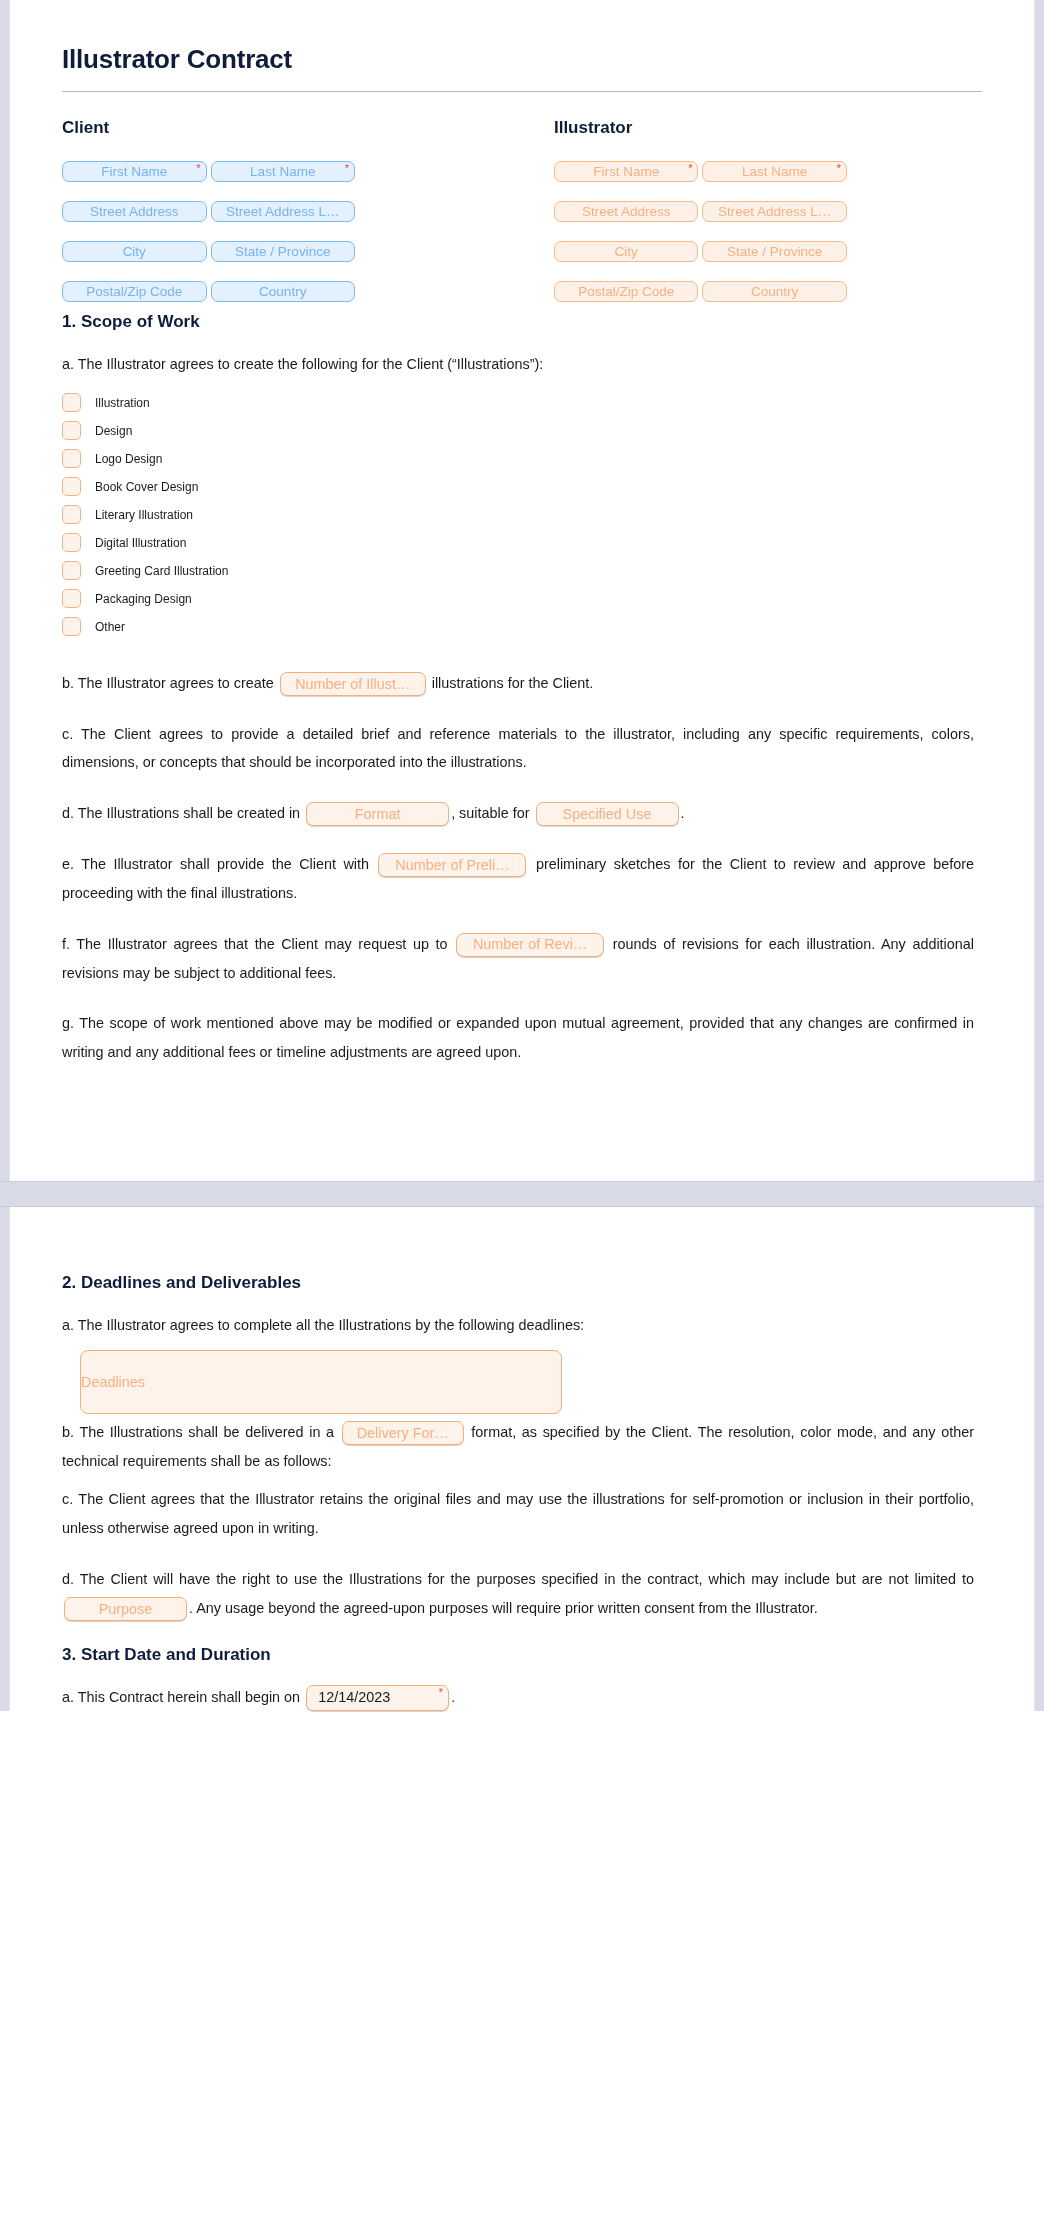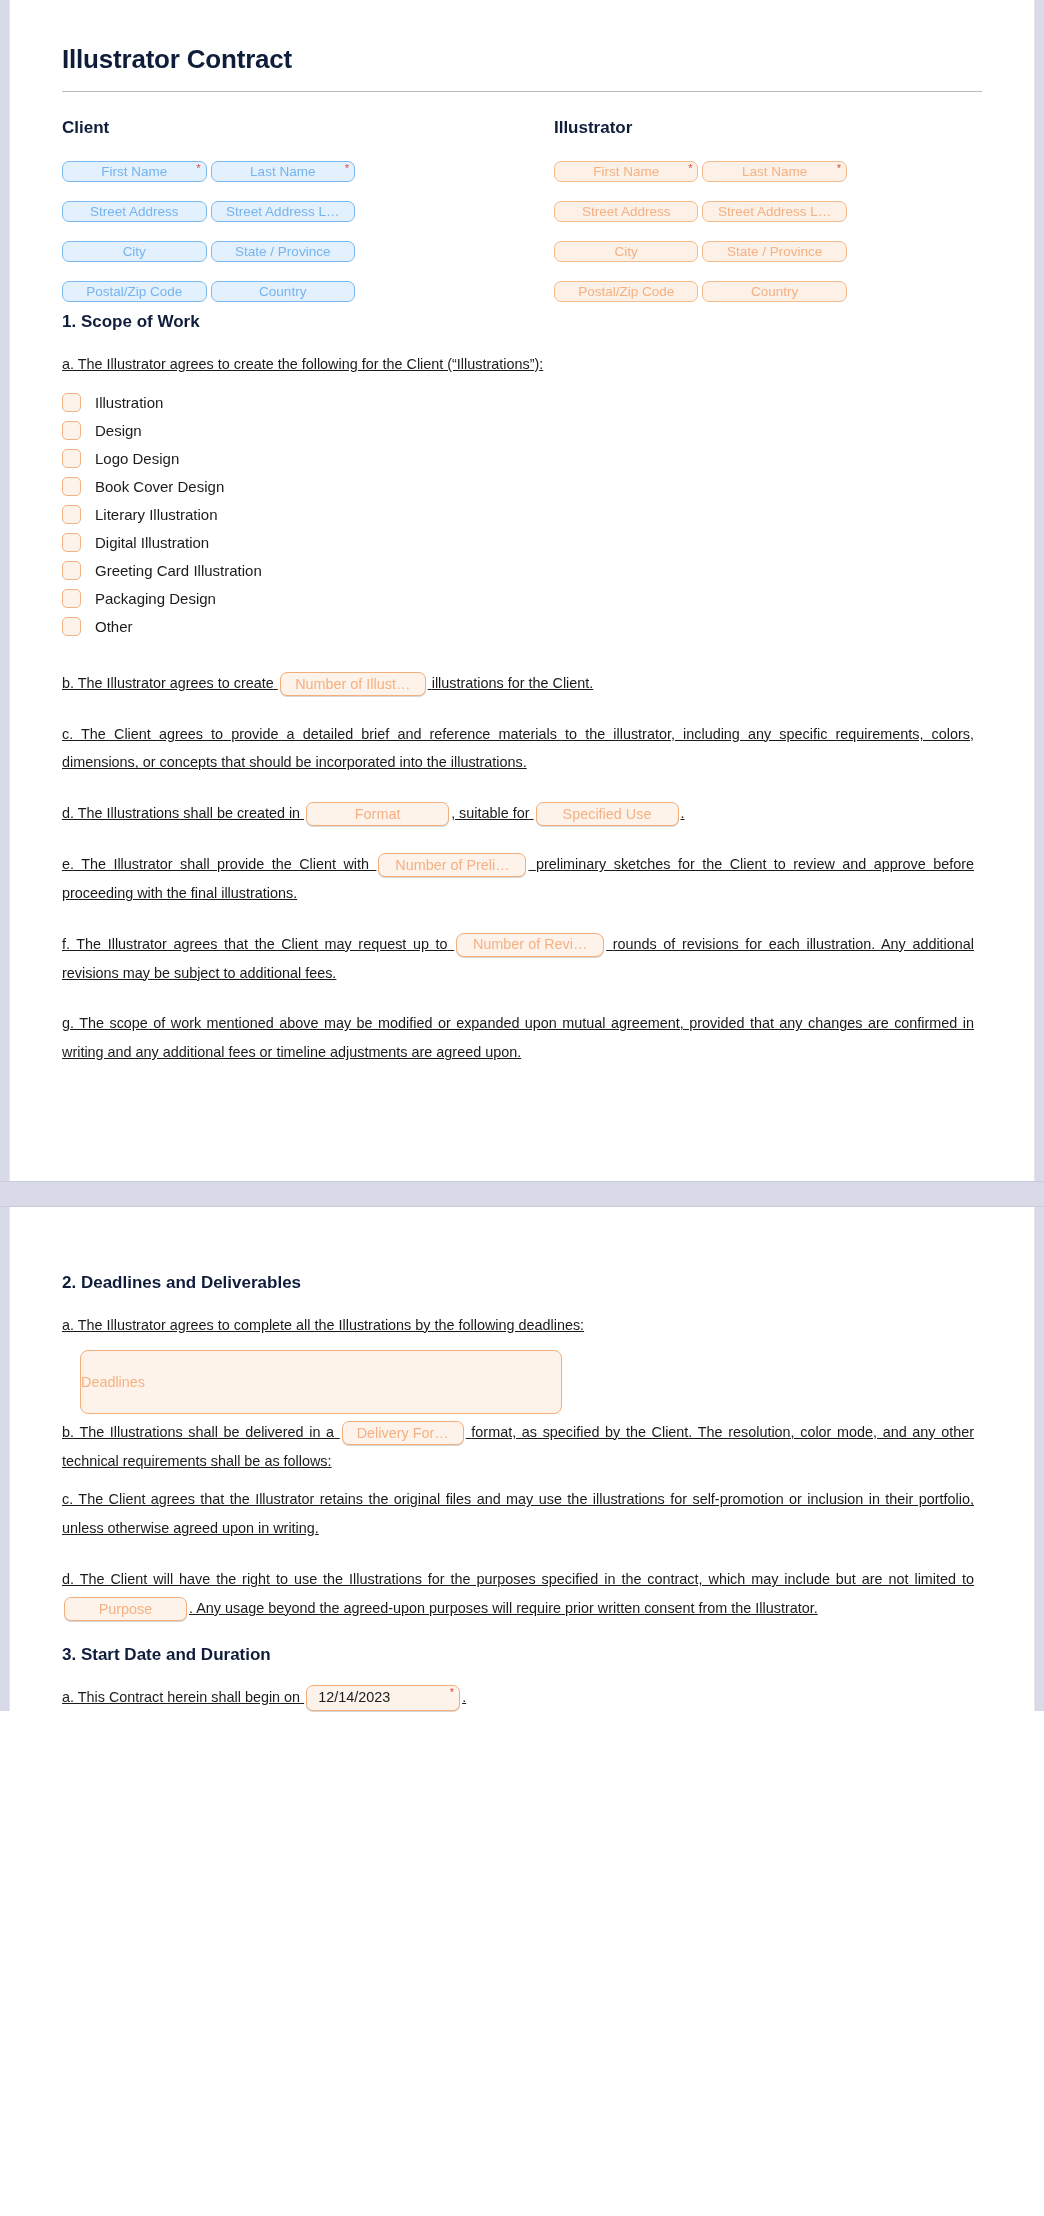--- a/index.html
+++ b/index.html
@@ -101,41 +101,40 @@
     font-weight: bold;
     color: #0f1d3b;
     margin: 10px 0 18px 0;
   }
   .para {
     font-size: 14.4px;
     color: #1b1b1b;
     line-height: 2.0;
     text-align: justify;
     margin: 0 8px 22px 0;
-    text-decoration: underline;
   }
   .para.tight { margin-bottom: 10px; }
   .para.nojust { text-align: left; }
   
   .cb-list { margin: 6px 0 28px 0; }
   .cb-row {
     display: flex;
     align-items: center;
     height: 28px;
     gap: 14px;
   }
   .cbox {
     width: 19px; height: 19px;
     border-radius: 5px;
     border: 1.3px solid #f3b184;
     background: #fdf3ea;
     flex: 0 0 auto;
   }
   .cb-label {
-    font-size: 15px;
+    font-size: 12px;
     color: #1b1b1b;
   }
   
   .inp {
     display: inline-flex;
     align-items: center;
     justify-content: center;
     background: #fdf3ea;
     border: 1.3px solid #f3ae79;
     border-radius: 7px;
@@ -151,21 +150,21 @@
     padding: 0 6px;
   }
   .inp.w-numill { width: 146px; }
   .inp.w-format { width: 143px; }
   .inp.w-specuse { width: 143px; }
   .inp.w-prelim { width: 148px; }
   .inp.w-rev { width: 148px; border-radius: 8px; }
   .inp.w-delivery { width: 122px; }
   .inp.w-purpose { width: 123px; }
   .inp.w-date {
-    width: 154px;
+    width: 143px;
     color: #1b1b1b;
     justify-content: flex-start;
     padding-left: 11px;
     height: 26px;
   }
   .inp .req {
     position: absolute;
     right: 5px;
     top: 1px;
     color: #e8463c;

